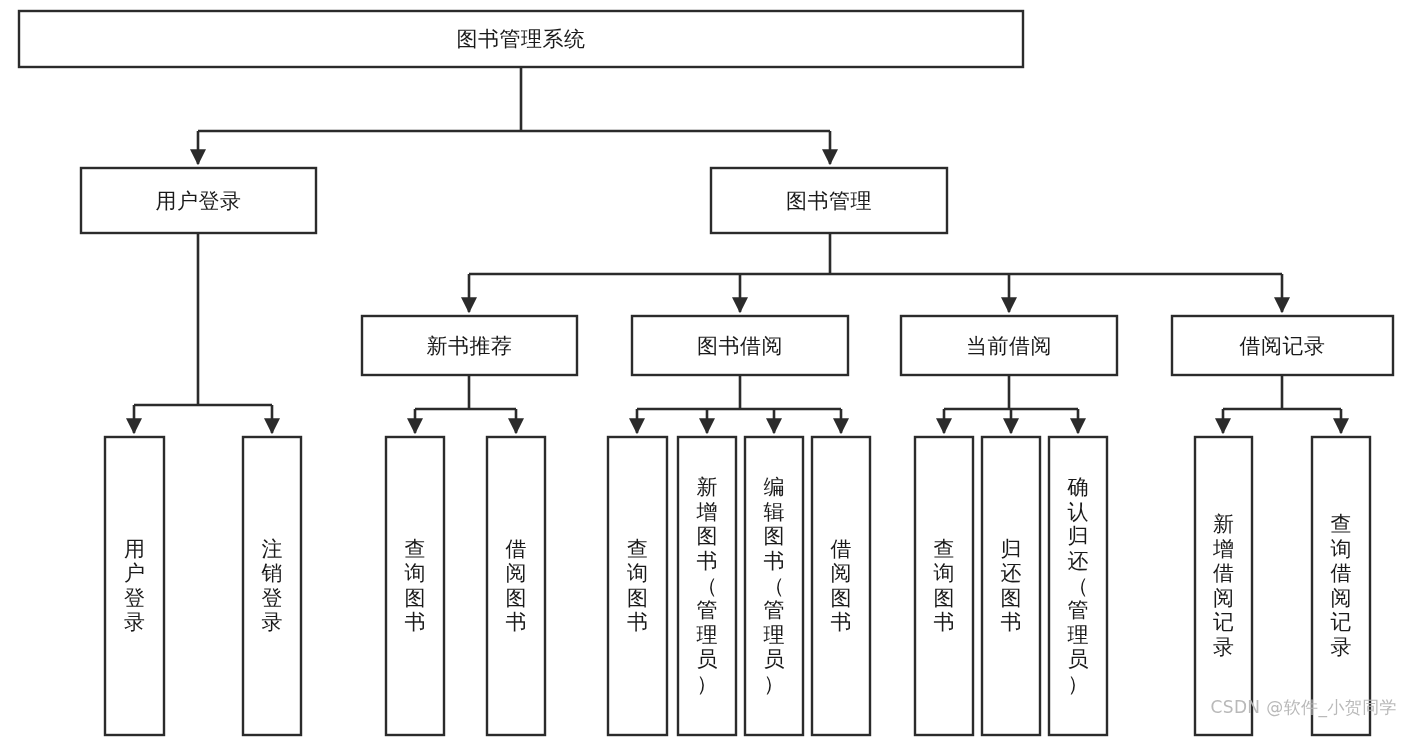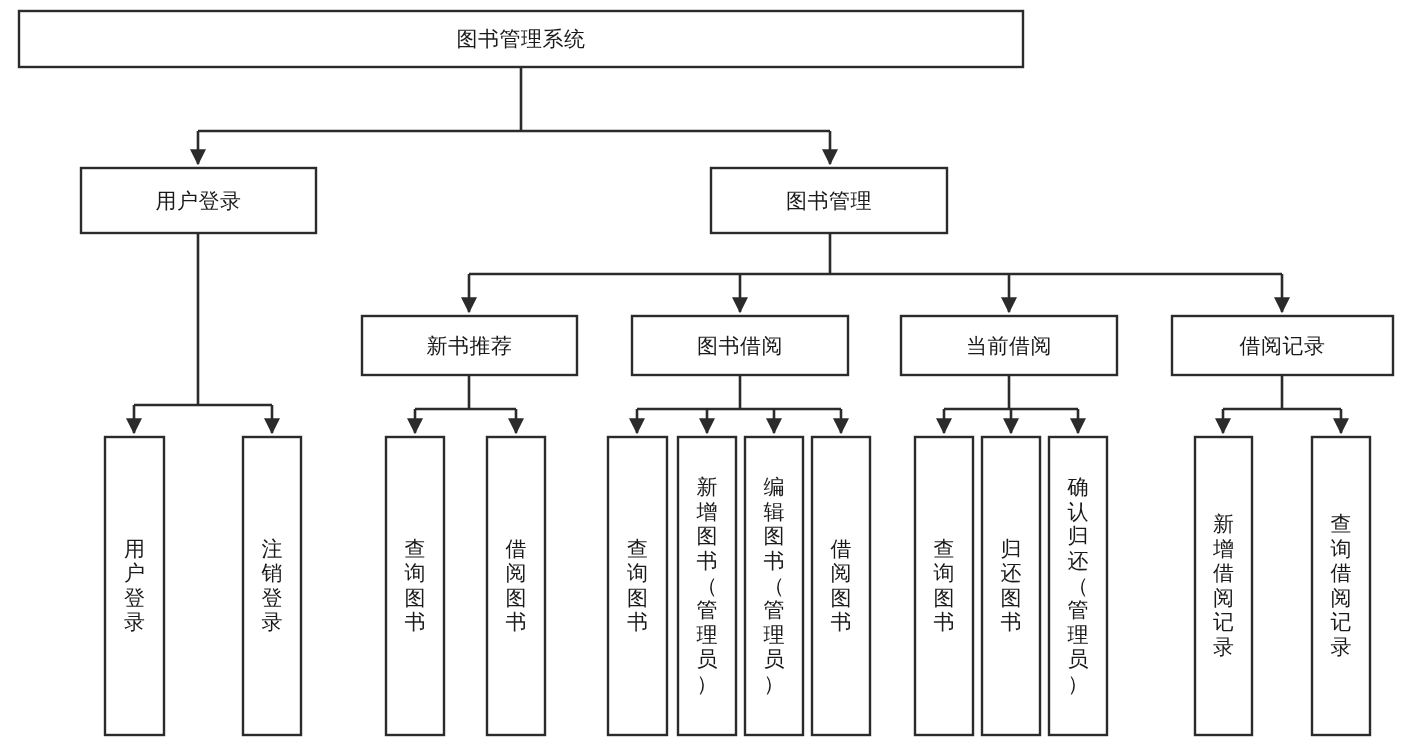--- a/index.html
+++ b/index.html
@@ -236,13 +236,14 @@
 记
 录</div>
       <div class="node-label-v" style="left: 1312px; width: 58px; top: 512.2px;">查
 询
 借
 阅
 记
 录</div>
     </div>
 
+  <div class="watermark">CSDN @软件_小贺同学</div>
 </div>
 
 </body></html>

